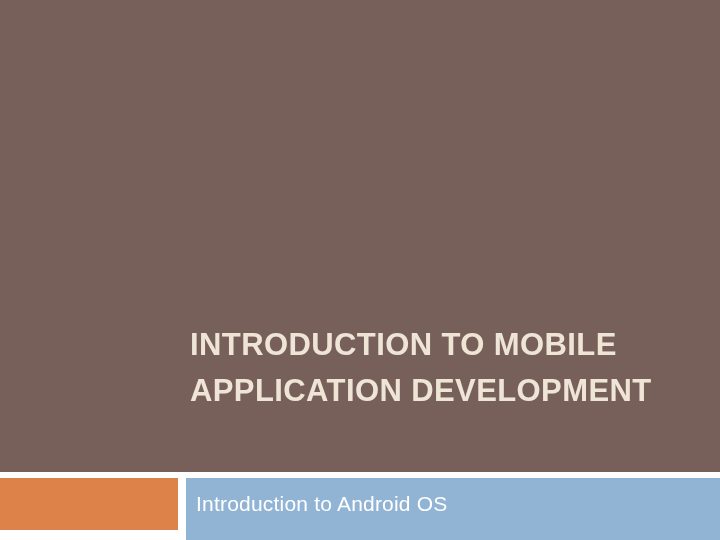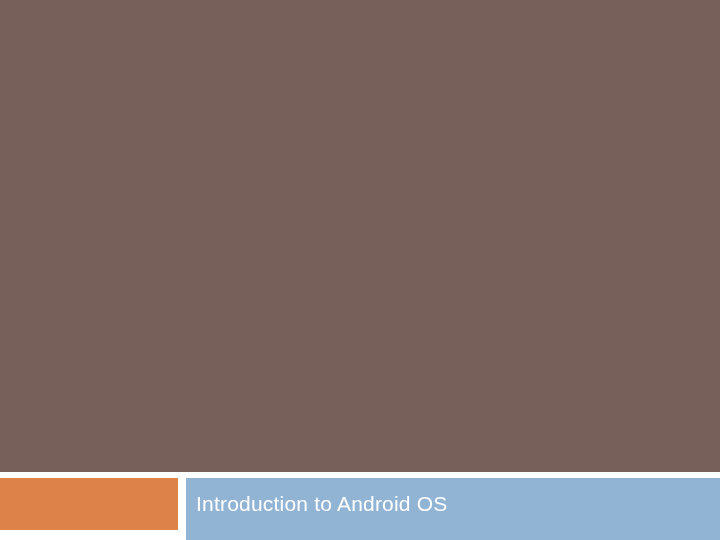--- a/index.html
+++ b/index.html
@@ -86,20 +86,23 @@
     white-space: nowrap;
   }
 </style>
 </head>
 <body>
 
 <div class="slide">
 
   <div class="slide-bg"></div>
 
+  <div class="title-block">
+    <h1 class="title-text">Introduction to Mobile Application Development</h1>
+  </div>
 
   <div class="accent-orange"></div>
 
   <div class="subtitle-bar">
     <div class="subtitle-text">Introduction to Android OS</div>
   </div>
 
 </div>
 
 </body></html>

